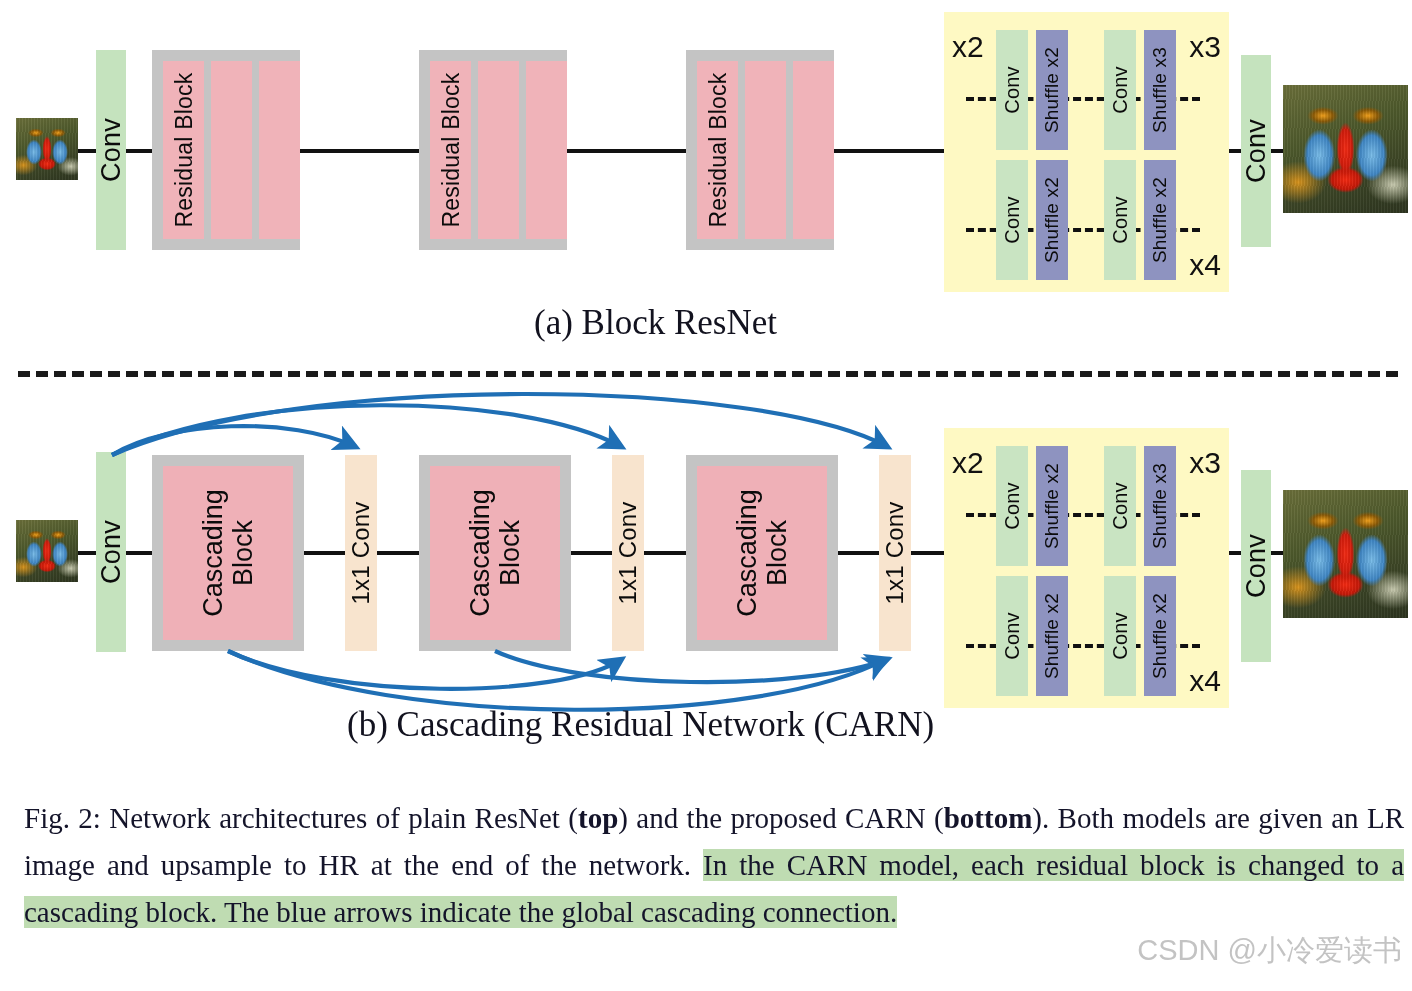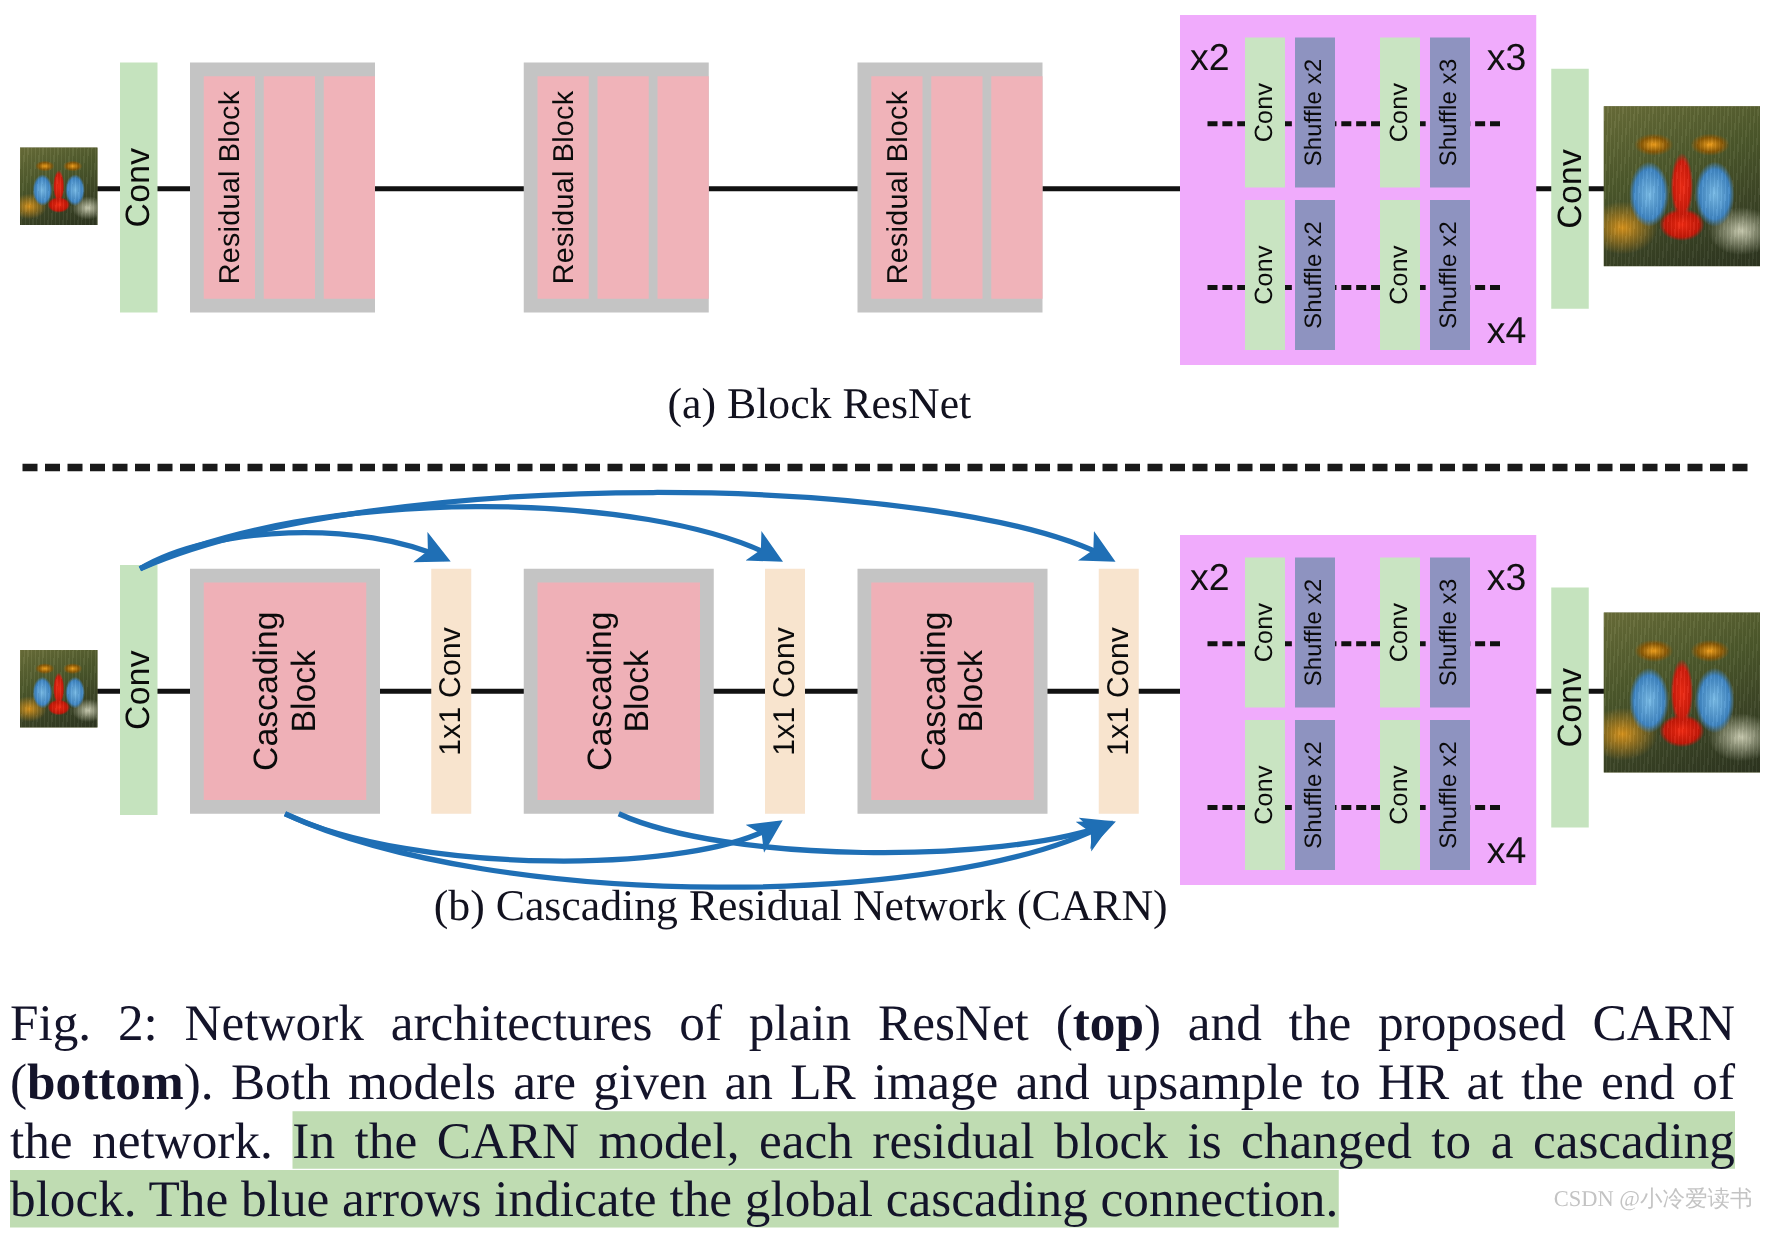--- a/index.html
+++ b/index.html
@@ -26,21 +26,21 @@
   .resbar{position:absolute;background:#f0b3b9;top:11px;bottom:11px;}
   .resblk .vlabel{font-size:23px;}
 
   .cascblk{background:#c4c4c4;}
   .cascinner{position:absolute;background:#efb0b7;left:11px;right:11px;top:11px;bottom:11px;}
   .casclabel{position:absolute;left:50%;top:50%;
              transform:translate(-50%,-50%) rotate(-90deg);
              white-space:nowrap;text-align:center;font-size:27px;line-height:1.12;
              color:#0b0b0b;}
 
-  .upsample{background:#f0abfc;}
+  .upsample{background:#fef9c3;}
   .xlabel{position:absolute;font-size:30px;color:#111;}
 
   
   .hline{position:absolute;background:#111;height:4px;}
   .dline{position:absolute;height:0;border-top:4px dashed #111;}
 
   
   .imgbox{position:absolute;overflow:hidden;background:#5d6034;}
   .imgbox .bg{position:absolute;inset:0;
     background:
@@ -58,29 +58,29 @@
     background:repeating-linear-gradient(92deg, rgba(255,255,255,.05) 0 1px, rgba(0,0,0,.05) 1px 3px);}
 
   
   .arrows{position:absolute;left:0;top:0;width:1412px;height:991px;overflow:visible;pointer-events:none;}
 
   
   .subcap{position:absolute;font-family:"Liberation Serif",serif;color:#12121f;
           font-size:35px;white-space:nowrap;}
   .divider{position:absolute;height:0;border-top:6px dashed #1a1a1a;}
 
-  .caption{position:absolute;left:8px;top:795px;width:1380px;
-           font-family:"Liberation Serif",serif;font-size:41px;line-height:47px;
+  .caption{position:absolute;left:24px;top:795px;width:1380px;
+           font-family:"Liberation Serif",serif;font-size:29px;line-height:47px;
            color:#14142a;text-align:justify;}
   .caption b{font-weight:bold;}
   .hl{background:#bfdcb2;}
 
-  .watermark{position:absolute;right:10px;bottom:20px;font-size:18px;
+  .watermark{position:absolute;right:10px;bottom:20px;font-size:29px;
              color:#b9b9b9;opacity:.85;white-space:nowrap;
-             font-family:Liberation Serif, serif;}
+             font-family:Liberation Sans, sans-serif;}
 </style>
 </head>
 <body>
 
 <div class="fig">
 
   <div>
 
     <div class="hline" style="left:50px;top:149px;width:900px;"></div>
     <div class="hline" style="left:1215px;top:149px;width:70px;"></div>

